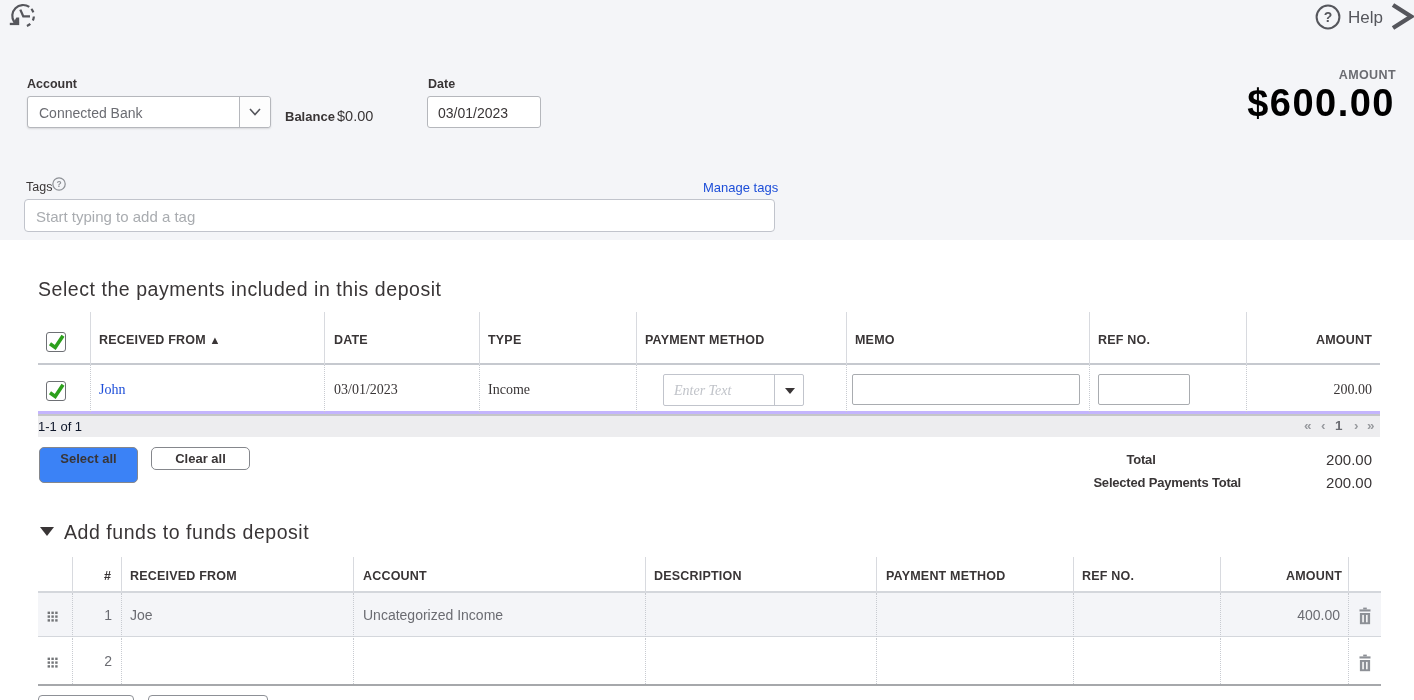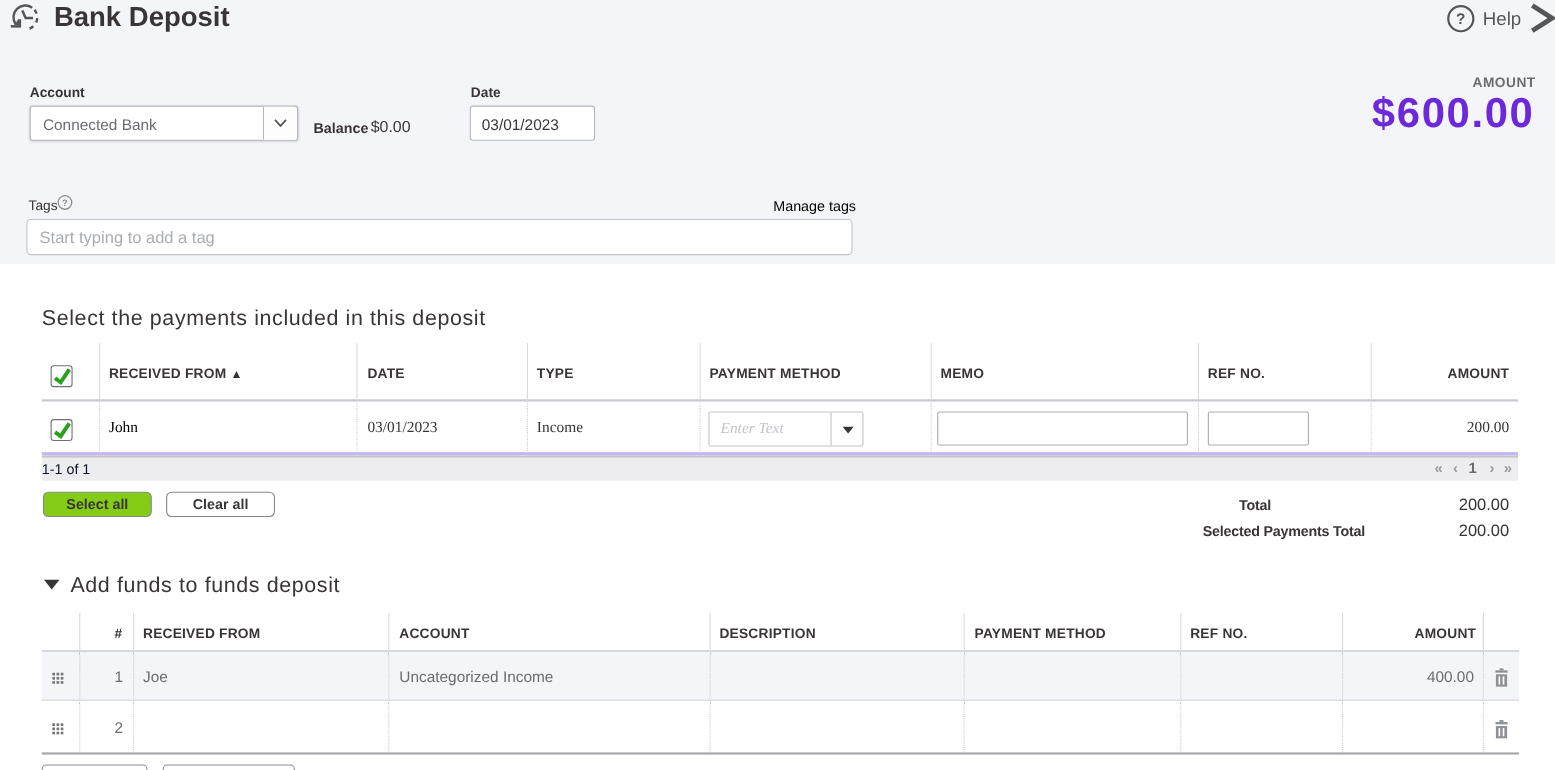--- a/index.html
+++ b/index.html
@@ -6,37 +6,36 @@
   html,body { width:1414px; height:700px; overflow:hidden; }
   body { font-family:"Liberation Sans", sans-serif; color:#393536; background:#fff; }
   #page { position:relative; width:1414px; height:700px; }
   .abs { position:absolute; }
   .top { left:0; top:0; width:1414px; height:240px; background:#f4f5f8; }
   .lbl { font-size:12.5px; font-weight:bold; color:#393536; }
   .inp { background:#fff; border:1px solid #c1c4cc; }
   .hdrcell { font-size:12.5px; font-weight:bold; color:#393536; letter-spacing:.2px; }
   .dot-sep { border-left:1px dotted #c8cbd1; }
   .sol-sep { border-left:1px solid #d8dadf; }
-  .link { color:#000000; }
+  .link { color:#1d4ed8; }
   .checkbox { position:absolute; width:20px; height:20px; background:#fff; border:1.5px solid #6e7075; border-radius:3px; }
 </style>
 </head>
 <body>
 <div id="page">
 
   <div class="abs top"></div>
 
   <svg class="abs" style="left:8px; top:3px;" width="29" height="26" viewBox="0 0 29 26">
     <path d="M 6.25,19 A 10.8 10.8 0 0 1 21.29,3.95" fill="none" stroke="#55565c" stroke-width="2.2"></path>
     <path d="M 23.37,5.86 A 10.8 10.8 0 0 1 18.79,22.95" fill="none" stroke="#55565c" stroke-width="2.2" stroke-dasharray="4 4.2"></path>
     <polyline points="12.3,6.6 15.3,13.4 22,13.3" fill="none" stroke="#55565c" stroke-width="2.3"></polyline>
     <rect x="1.8" y="19.8" width="9.4" height="2.3" fill="#55565c"></rect>
     <polygon points="5.2,19.9 8.4,14.6 11.2,14.6 11.2,19.9" fill="#55565c"></polygon>
   </svg>
-  <div class="abs" style="left:49px; top:2px; font-size:25px; font-weight:bold; color:#393536;">Bank Deposit</div>
 
   <svg class="abs" style="left:1315px; top:4px;" width="26" height="26" viewBox="0 0 26 26">
     <circle cx="13" cy="13" r="11.4" fill="none" stroke="#55565c" stroke-width="2"></circle>
     <text x="13" y="18" font-size="14" font-weight="bold" fill="#55565c" text-anchor="middle" font-family="Liberation Sans">?</text>
   </svg>
   <div class="abs" style="left:1348px; top:8px; font-size:17px; color:#55565c;">Help</div>
   <svg class="abs" style="left:1390px; top:3px;" width="24" height="27" viewBox="0 0 24 27">
     <polyline points="3,2 21,13.5 3,25" fill="none" stroke="#55565c" stroke-width="4.4"></polyline>
   </svg>
 
@@ -51,21 +50,21 @@
   </div>
   <div class="abs" style="left:285px; top:109px; font-size:13px; font-weight:bold;">Balance</div>
   <div class="abs" style="left:337px; top:108px; font-size:14.5px;text-align:center;">$0.00</div>
 
   <div class="abs lbl" style="left:428px; top:77px;">Date</div>
   <div class="abs" style="left:427px; top:96px; width:114px; height:32px; background:#fff; border:1px solid #b5b7bc; border-radius:3px;">
     <div class="abs" style="left:10px; top:8px; font-size:14px; color:#393536;">03/01/2023</div>
   </div>
 
   <div class="abs" style="right:18px; top:68px; font-size:12.5px; font-weight:bold; color:#6b6c72; letter-spacing:.4px;">AMOUNT</div>
-  <div class="abs" style="right:19px; top:82px; font-size:38px; font-weight:bold; letter-spacing:1.5px; color:#6d28d9;">$600.00</div>
+  <div class="abs" style="right:19px; top:82px; font-size:38px; font-weight:bold; letter-spacing:1.5px; color:#000000;">$600.00</div>
 
   <div class="abs" style="left:26px; top:180px; font-size:12.5px; color:#393536;">Tags</div>
   <svg class="abs" style="left:52px; top:177px;" width="15" height="15" viewBox="0 0 16 16">
     <circle cx="7.5" cy="7.5" r="6.6" fill="none" stroke="#8d9096" stroke-width="1.3"></circle>
     <text x="7.5" y="11" font-size="9" font-weight="bold" fill="#8d9096" text-anchor="middle" font-family="Liberation Sans">?</text>
   </svg>
   <div class="abs link" style="left:703px; top:180px; font-size:13px;">Manage tags</div>
   <div class="abs inp" style="left:24px; top:199px; width:751px; height:33px; border-radius:4px;">
     <div class="abs" style="left:11px; top:8px; font-size:15px; color:#a9acb0;">Start typing to add a tag</div>
   </div>
@@ -106,42 +105,42 @@
       <div class="abs dot-sep" style="left:1208px; top:0; height:47px;"></div>
       <div class="abs checkbox" style="left:8px; top:16px;">
         <svg width="22" height="20" viewBox="0 0 22 20" style="position:absolute; left:-1px; top:-2px;">
             <polyline points="4,12.8 9.2,16.5 17,4.8" fill="none" stroke="#2ca01c" stroke-width="3.6"></polyline>
           </svg>
       </div>
       <div class="abs" style="left:61px; top:17px; font-size:14px;"><span class="link" style="font-size:14px;">John</span></div>
       <div class="abs" style="left:296px; top:17px; font-size:14px;">03/01/2023</div>
       <div class="abs" style="left:450px; top:17px; font-size:14px;">Income</div>
 
-      <div class="abs" style="left:606px; top:9px; width:141px; height:32px; background:#fff; border:1px solid #c1c4cc; border-radius:2px;padding-left:16px;">
+      <div class="abs" style="left:625px; top:9px; width:141px; height:32px; background:#fff; border:1px solid #c1c4cc; border-radius:2px;padding-left:16px;">
         <div class="abs" style="left:10px; top:8px; font-size:14px; font-style:italic; color:#c0c3c9;">Enter Text</div>
         <div class="abs" style="right:0; top:0; width:29px; height:30px; border-left:1px solid #c1c4cc;">
           <div style="position:absolute; left:10px; top:13px; width:0; height:0; border-left:5px solid transparent; border-right:5px solid transparent; border-top:6px solid #393536;"></div>
         </div>
       </div>
       <div class="abs inp" style="left:814px; top:9px; width:228px; height:31px; border:1px solid #a9acb0; border-radius:2px;"></div>
       <div class="abs inp" style="left:1060px; top:9px; width:92px; height:31px; border:1px solid #a9acb0; border-radius:2px;"></div>
       <div class="abs" style="right:8px; top:17px; font-size:14px;">200.00</div>
     </div>
   </div>
 
   <div class="abs" style="left:38px; top:414px; width:1342px; height:23px; background:#ededef; border-top:2.5px solid #c5c6c8;">
     <div class="abs" style="left:0px; top:3px; font-size:13px; color:#0f172a;">1-1 of 1</div>
     <div class="abs" style="left:1266px; top:2px; font-size:13.5px; color:#97999d; font-weight:bold;">«</div>
     <div class="abs" style="left:1283px; top:2px; font-size:13.5px; color:#97999d; font-weight:bold;">‹</div>
     <div class="abs" style="left:1297px; top:2px; font-size:13.5px; color:#6b6c72; font-weight:bold;">1</div>
     <div class="abs" style="left:1316px; top:2px; font-size:13.5px; color:#97999d; font-weight:bold;">›</div>
     <div class="abs" style="left:1329px; top:2px; font-size:13.5px; color:#97999d; font-weight:bold;">»</div>
   </div>
 
-  <div class="abs" style="left:39px; top:447px; width:99px; height:23px; border:1px solid #85878c; border-radius:5px; background:#84cc16; text-align:center; font-size:13px; font-weight:bold; line-height:21px; color:#393536;">Select all</div>
+  <div class="abs" style="left:39px; top:447px; width:99px; height:36px; border:1px solid #85878c; border-radius:5px; background:#3b82f6; text-align:center; font-size:13px; font-weight:bold; line-height:21px; color:#393536;">Select all</div>
   <div class="abs" style="left:151px; top:447px; width:99px; height:23px; border:1px solid #85878c; border-radius:5px; background:#fff; text-align:center; font-size:13px; font-weight:bold; line-height:21px; color:#393536;">Clear all</div>
 
   <div class="abs" style="left:1041px; top:452px; width:200px; text-align:center; font-size:13px; font-weight:bold; letter-spacing:-0.2px;">Total</div>
   <div class="abs" style="left:1252px; top:451px; width:120px; text-align:right; font-size:15px;">200.00</div>
   <div class="abs" style="left:1041px; top:475px; width:200px; text-align:right; font-size:13px; font-weight:bold; letter-spacing:-0.2px;">Selected Payments Total</div>
   <div class="abs" style="left:1252px; top:474px; width:120px; text-align:right; font-size:15px;">200.00</div>
 
   <div class="abs" style="left:40px; top:527px; width:0; height:0; border-left:7px solid transparent; border-right:7px solid transparent; border-top:9px solid #393536;"></div>
   <div class="abs" style="left:64px; top:521px; font-size:19.5px; letter-spacing:.55px; color:#393536;">Add funds to funds deposit</div>
 

